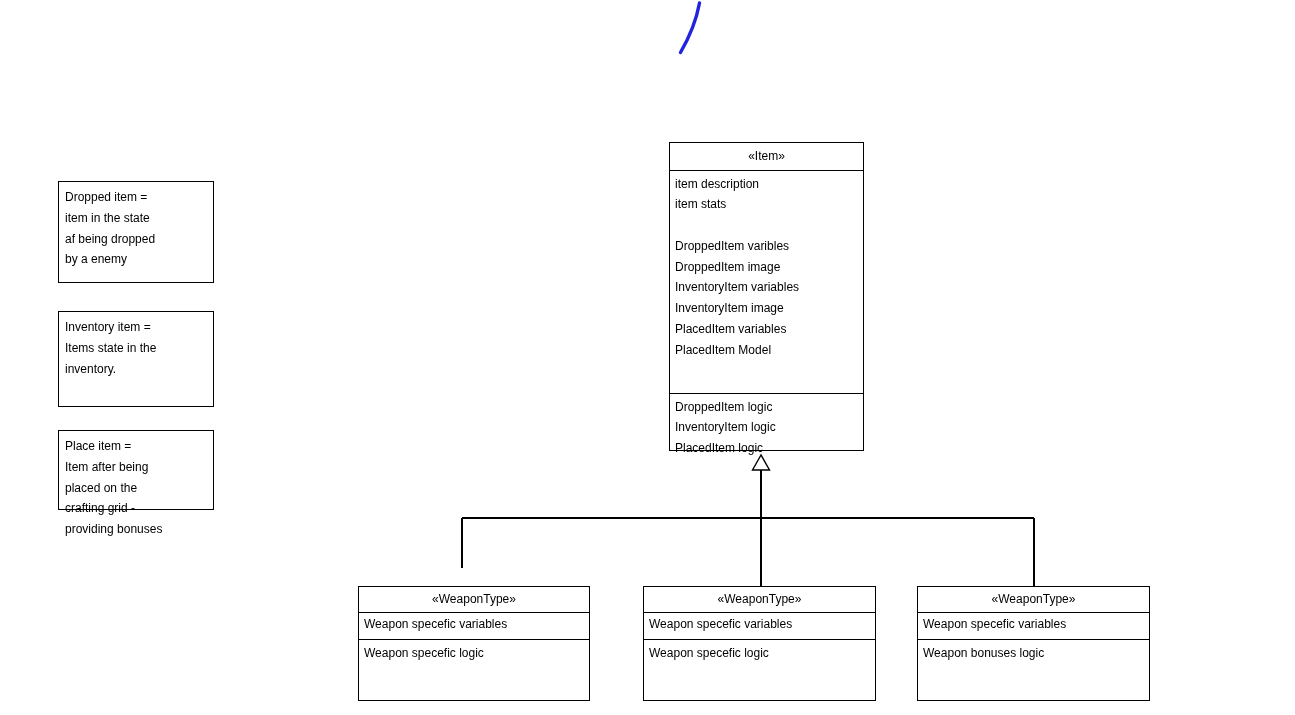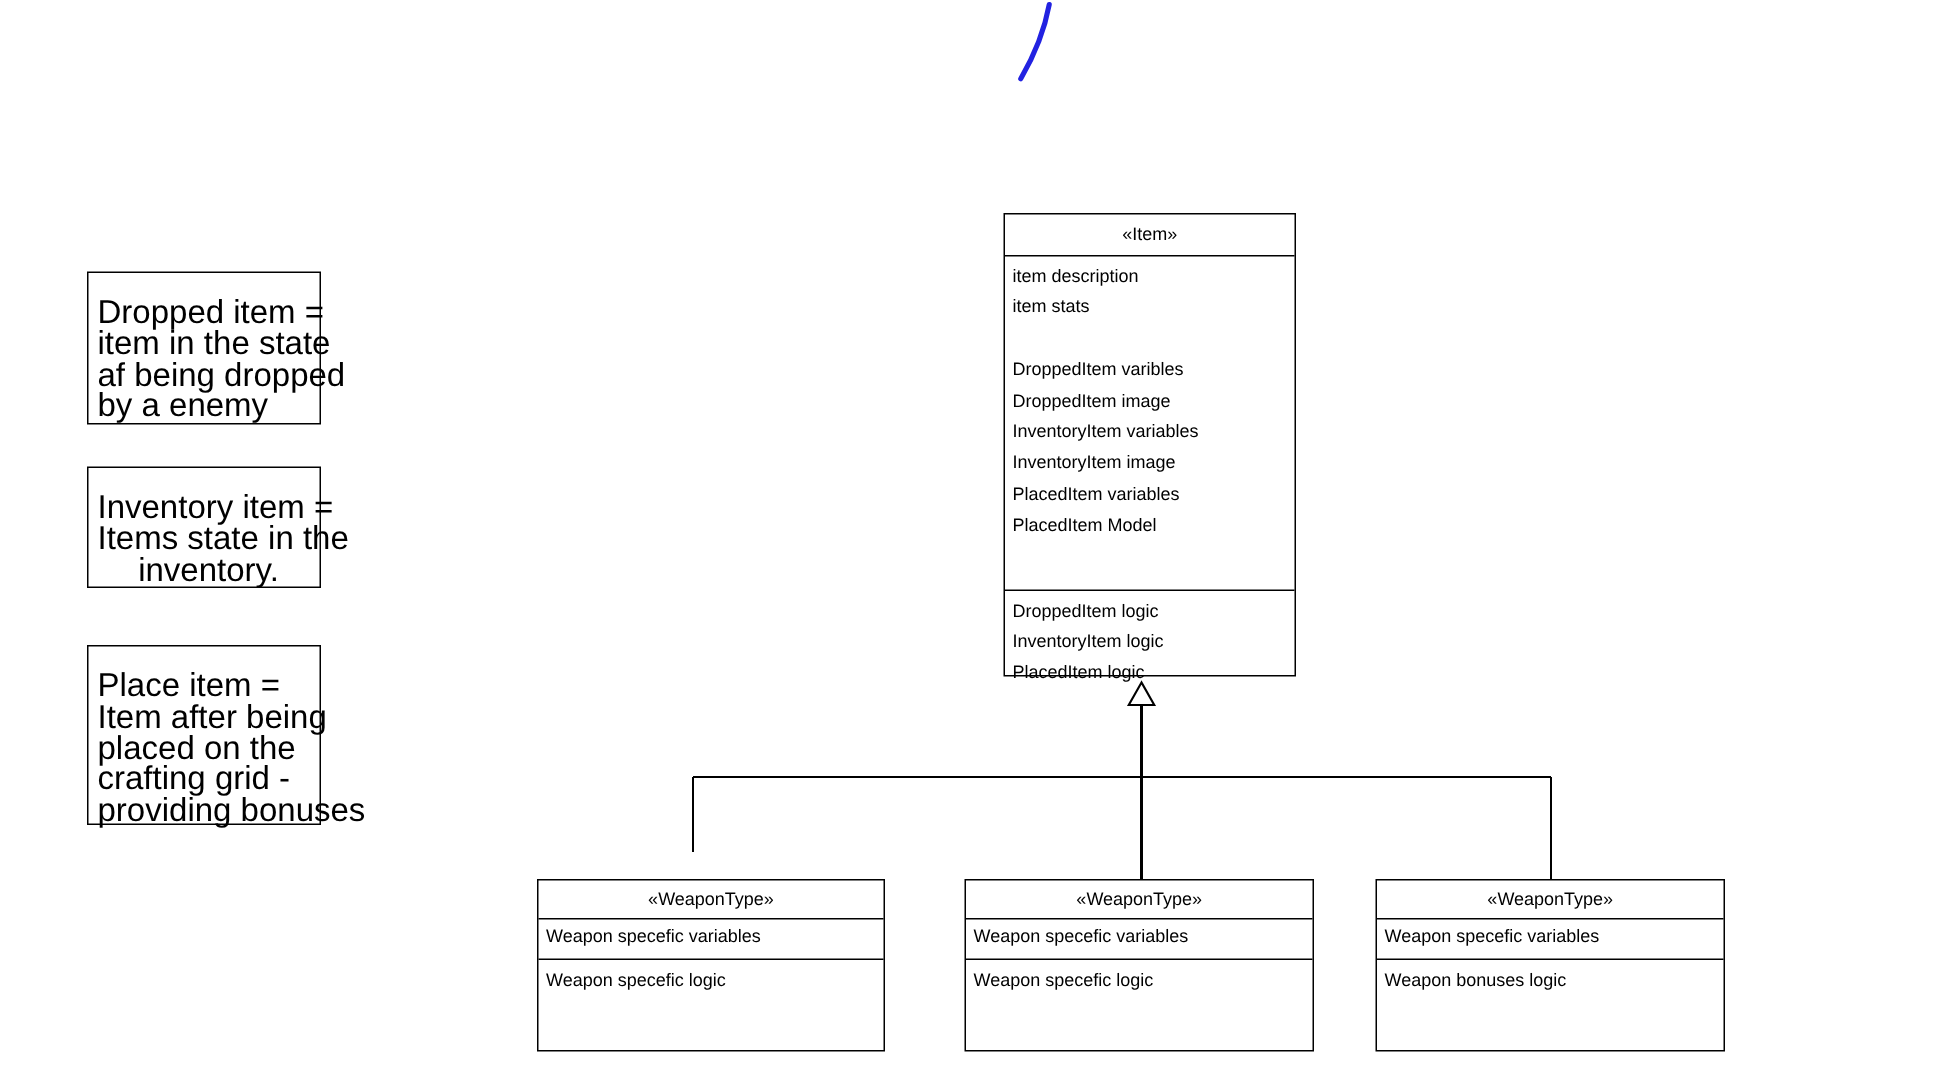--- a/index.html
+++ b/index.html
@@ -16,28 +16,28 @@
   .overlay {
     position: absolute;
     left: 0; top: 0;
     width: 1295px; height: 715px;
   }
   
   .note {
     position: absolute;
     background: #ffffff;
     border: 1.5px solid #000000;
-    font-size: 22px;
+    font-size: 12px;
     line-height: 21px;
-    padding: 16px 0 0 6px;
+    padding: 5px 0 0 6px;
     white-space: nowrap;
   }
   .note-1 { left: 58px;  top: 181px; width: 156px; height: 102px; }
-  .note-2 { left: 58px;  top: 311px; width: 156px; height: 81px; text-align: center;  }
-  .note-3 { left: 58px;  top: 430px; width: 156px; height: 120px; }
+  .note-2 { left: 58px;  top: 311px; width: 156px; height: 96px;  }
+  .note-3 { left: 58px;  top: 430px; width: 156px; height: 80px; }
   
   .uml-box {
     position: absolute;
     background: #ffffff;
     border: 1.5px solid #000000;
     font-size: 12px;
   }
   .uml-header {
     border-bottom: 1.5px solid #000000;
     text-align: center;

